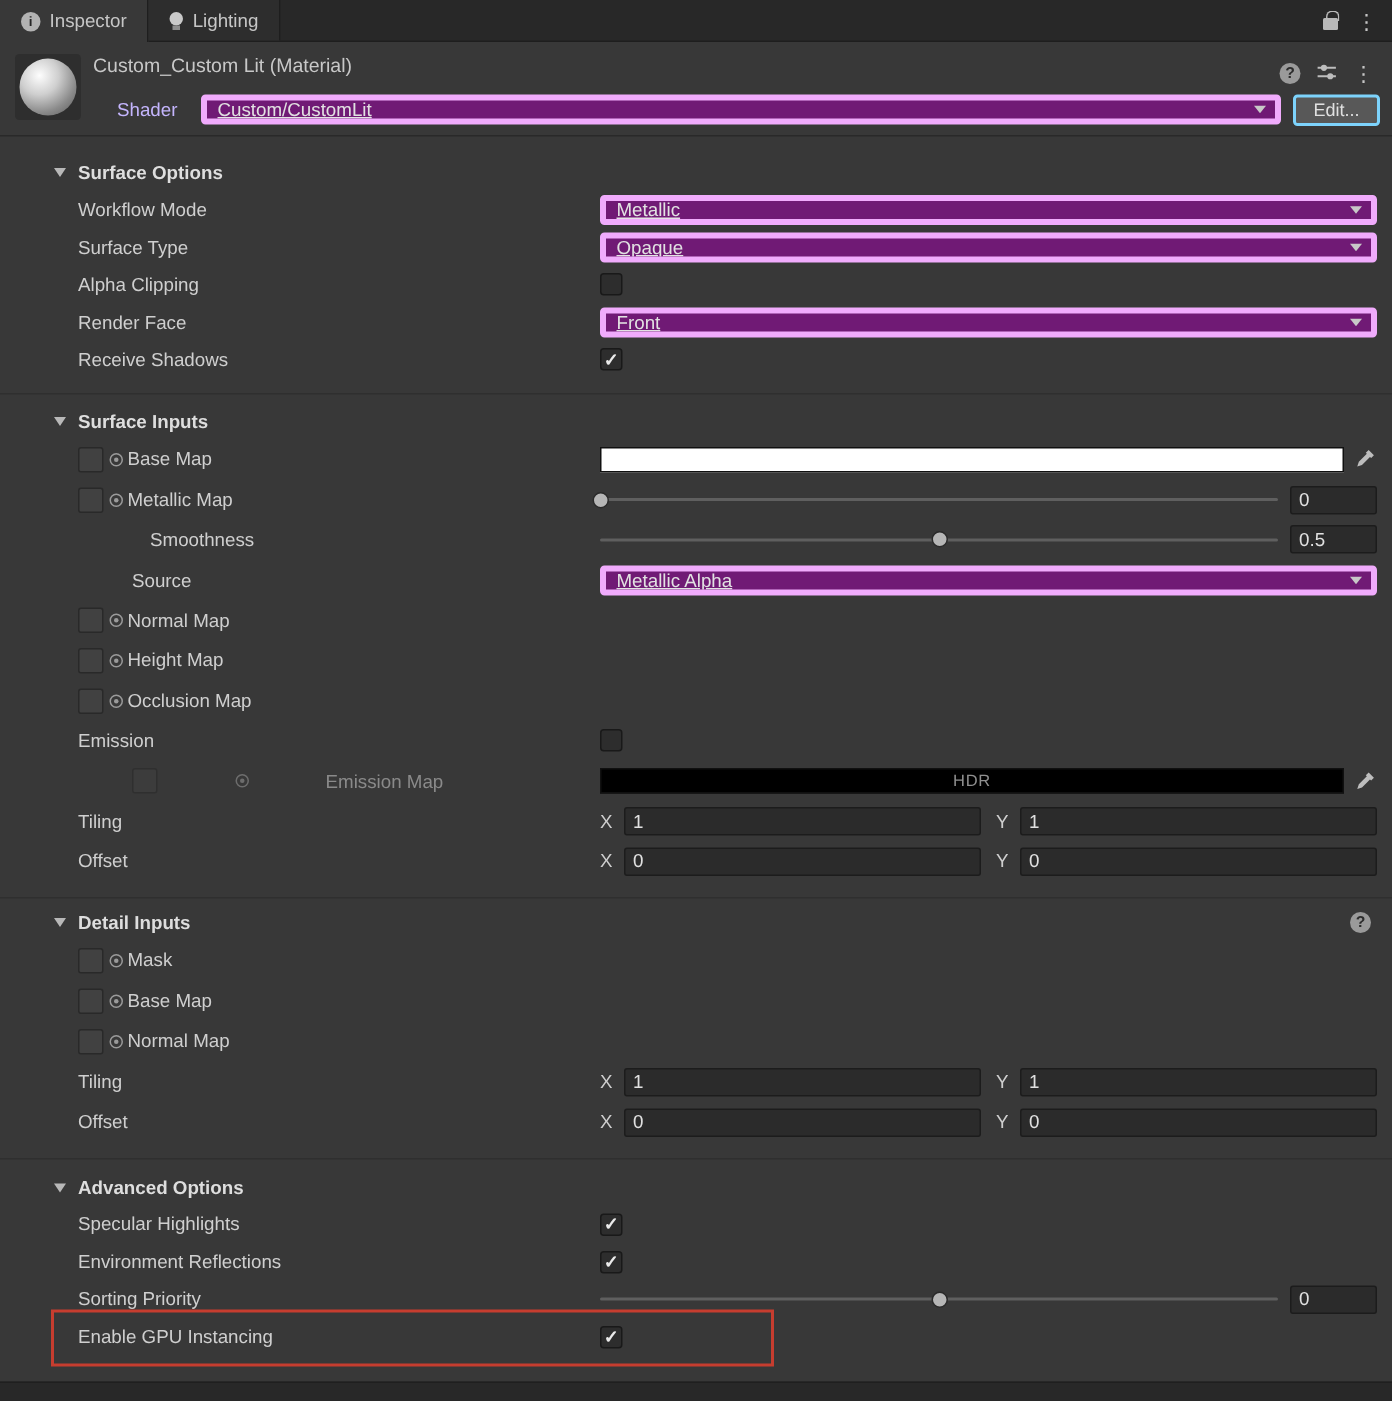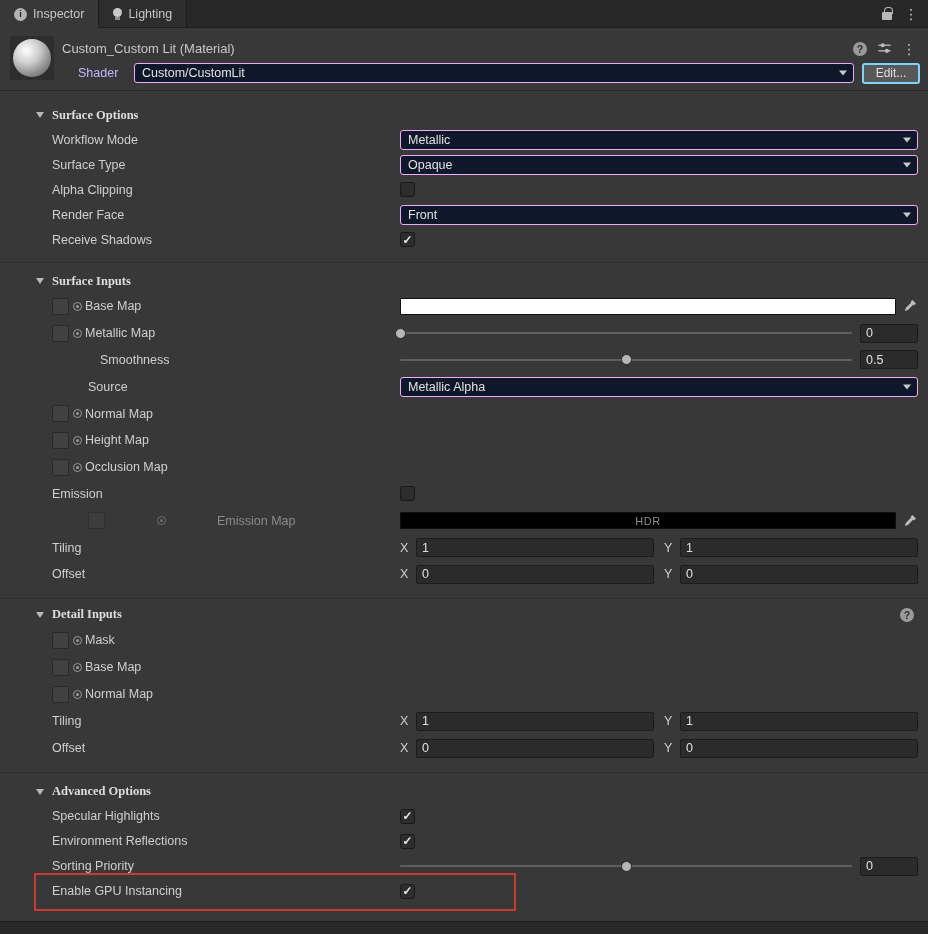--- a/index.html
+++ b/index.html
@@ -26,31 +26,31 @@
     border:1.5px solid #b9b9b9; border-bottom:none; border-radius:4px 4px 0 0; }
   .kebab { color:#c6c6c6; font-size:14px; line-height:1; cursor:default; }
 
   
   .header { display:flex; padding:8px 8px 6px 10px; height:63px; border-bottom:1px solid #292929; background:#383838; }
   .thumb { width:44px; height:44px; background:#2e2e2e; border-radius:3px; margin-right:8px;
     display:flex; align-items:center; justify-content:center; }
   .sphere { width:38px; height:38px; border-radius:50%;
     background:radial-gradient(circle at 35% 30%, #fdfdfd 0%, #cfcfcf 35%, #8a8a8a 68%, #565656 100%); }
   .header-main { flex:1; display:flex; flex-direction:column; justify-content:space-between; }
-  .title-row { display:flex; align-items:center; height:25px; }
+  .title-row { display:flex; height:25px; }
   .title { font-size:13px; color:#c8c8c8; }
   .hicons { margin-left:auto; display:flex; gap:10px; align-items:center; padding-right:4px; }
   .help-circle { width:14px; height:14px; border-radius:50%; background:#9a9a9a; color:#2c2c2c;
     font-weight:bold; font-size:10.5px; display:flex; align-items:center; justify-content:center; }
   .shader-row { display:flex; align-items:center; height:22px; gap:8px; }
   .shader-label { width:48px; margin-left:16px; color:#c4b5fd; }
 
   
-  .dropdown { position:relative; height:20px; background:#0f172a; border:1px solid #f0abfc; border-radius:3px;
-    display:flex; align-items:center; padding:0 20px 0 7px; color:#e2e2e2; flex:1; overflow:hidden; white-space:nowrap; }
+  .dropdown { position:relative; height:20px; background:#701a75; border:4px solid #f0abfc; border-radius:3px;
+    display:flex; align-items:center; padding:0 20px 0 7px; color:#e2e2e2; flex:1; overflow:hidden; white-space:nowrap;text-decoration:underline; }
   .dd-arrow { position:absolute; right:6px; top:50%; transform:translateY(-50%); width:0; height:0;
     border-left:4px solid transparent; border-right:4px solid transparent; border-top:5px solid #c8c8c8; }
   .edit-btn { width:58px; height:21px; background:#585858; border:2px solid #7dd3fc; border-radius:3px;
     color:#e0e0e0; font-size:12px; font-family:inherit; }
 
   .checkbox { width:15px; height:15px; background:#2d2d2d; border:1px solid #191919; border-radius:2.5px;
     display:flex; align-items:center; justify-content:center; }
   .checkbox.checked::after { content:"✓"; color:#eaeaea; font-size:12px; font-weight:bold; line-height:1; }
 
   .numfield, .xyfield { height:19px; background:#2b2b2b; border:1px solid #1c1c1c; border-radius:2px;
@@ -74,21 +74,21 @@
   .picker-dot::after { content:""; position:absolute; left:50%; top:50%; width:3px; height:3px; margin:-1.5px 0 0 -1.5px;
     background:#9a9a9a; border-radius:50%; }
 
   
   .content { position:relative; }
   .section { margin-top:10px; padding-top:6px; border-top:1px solid #2f2f2f; }
   .section.first { border-top:none; margin-top:12px; padding-top:0; }
   .section.s3 { padding-top:4px; }
   .section.s4 { padding-top:7px; }
   .section-header { display:flex; align-items:center; height:24px; padding-left:36px; gap:8px; }
-  .section-title { font-weight:bold; color:#dedede;font-family:Liberation Serif, serif; }
+  .section-title { font-weight:bold; color:#dedede; }
   .foldout { width:0; height:0; border-left:4.5px solid transparent; border-right:4.5px solid transparent;
     border-top:6px solid #b8b8b8; flex:none; }
   .section-help { margin-left:auto; margin-right:14px; }
 
   .row { display:flex; align-items:center; height:25px; }
   .s2 .row { height:26.8px; }
   .s3 .row { height:27px; }
   .lbl { width:400px; padding-left:52px; display:flex; align-items:center; white-space:nowrap; color:#cfcfcf; }
   .lbl.ind2 { padding-left:100px; }
   .lbl.ind3 { padding-left:88px; }

